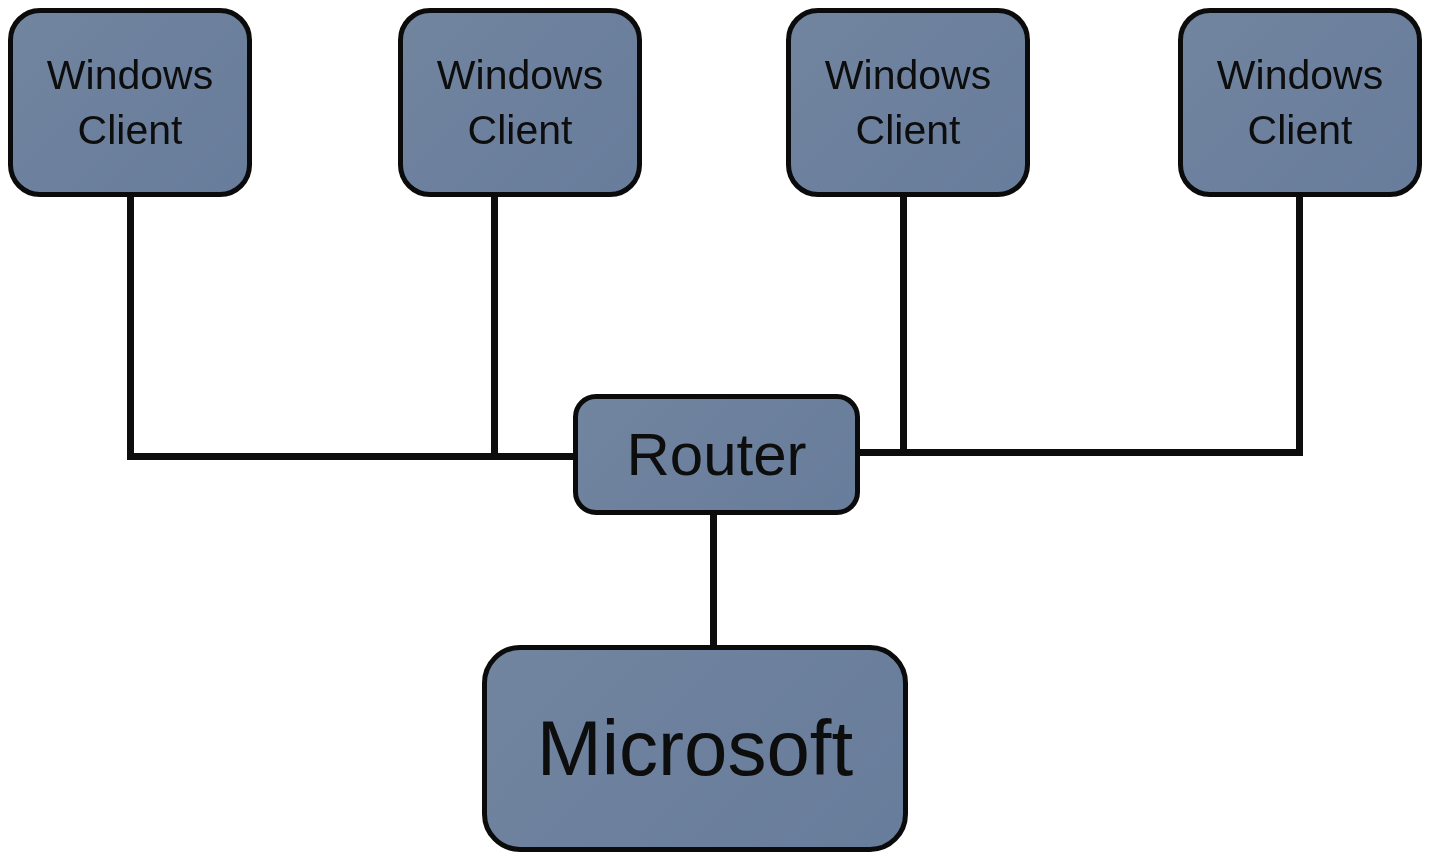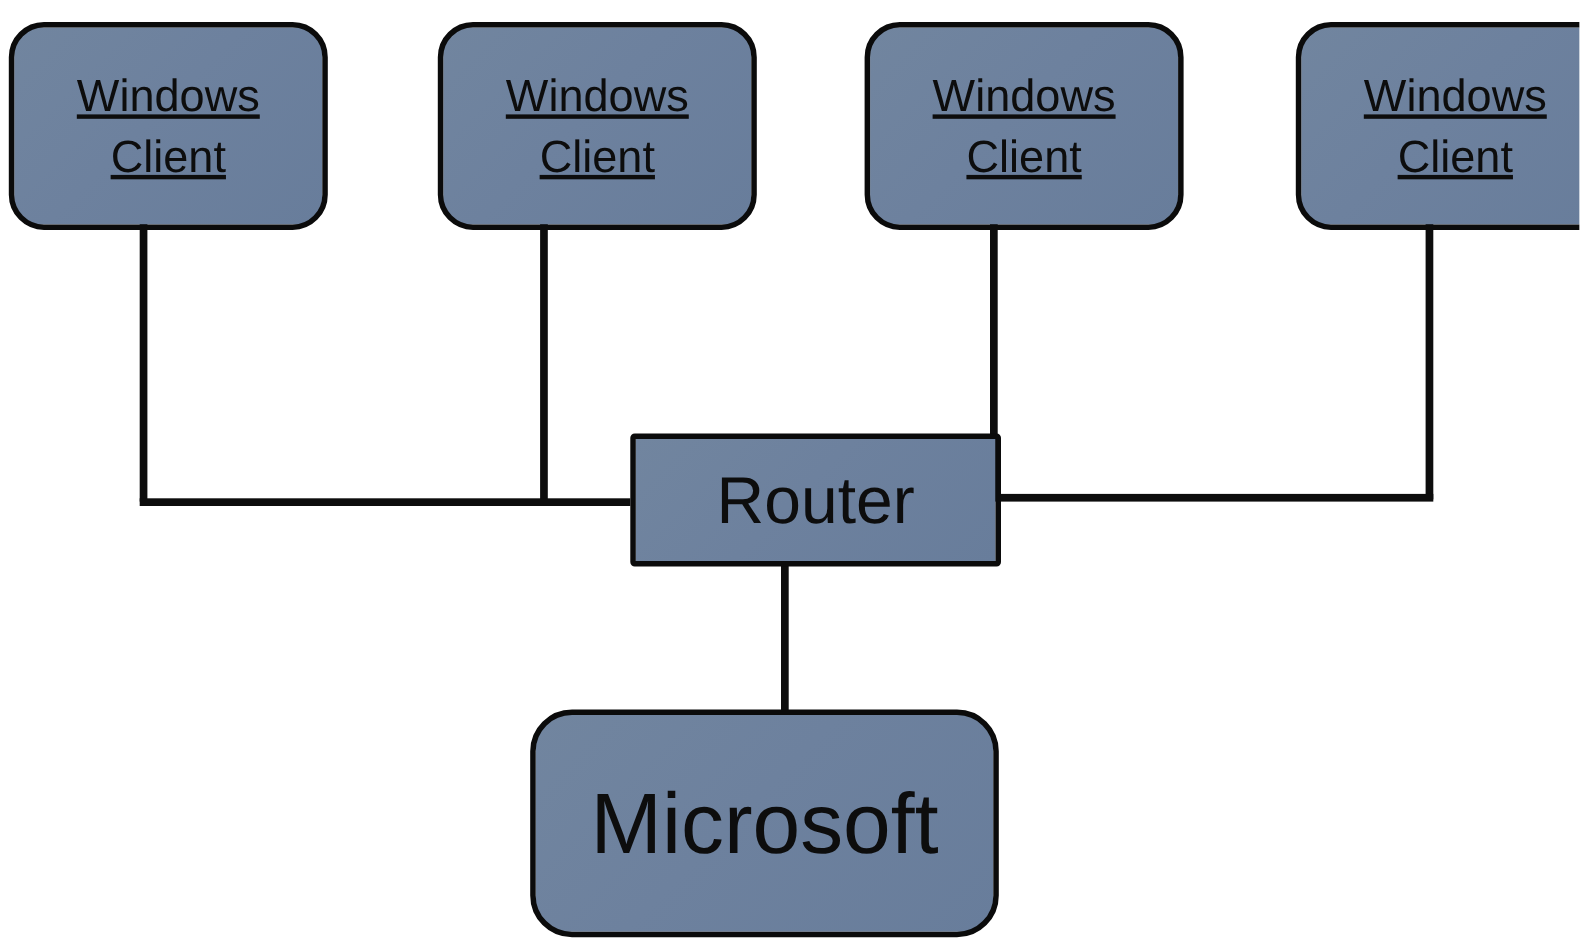--- a/index.html
+++ b/index.html
@@ -21,38 +21,37 @@
     background: linear-gradient(135deg, #71859f 0%, #6d819e 45%, #687d9b 100%);
     border: 5px solid #0b0b0b;
     color: #0d0d0d;
     display: flex;
     flex-direction: column;
     align-items: center;
     justify-content: center;
     text-align: center;
   }
   .client-node {
-    width: 290px;
+    width: 244px;
     height: 189px;
-    top: 20px;
+    top: 8px;
     border-radius: 32px;
     font-size: 41px;
     line-height: 1.32;
-    text-decoration: underline;
   }
   .client-1 { left: 8px; }
   .client-2 { left: 398px; }
   .client-3 { left: 786px; }
   .client-4 { left: 1178px; }
   .router-node {
     left: 573px;
     top: 394px;
-    width: 337px;
+    width: 287px;
     height: 121px;
-    border-radius: 4px;
+    border-radius: 23px;
     font-size: 60px;
   }
   .server-node {
     left: 482px;
     top: 645px;
     width: 426px;
     height: 207px;
     border-radius: 38px;
     font-size: 78px;
   }

